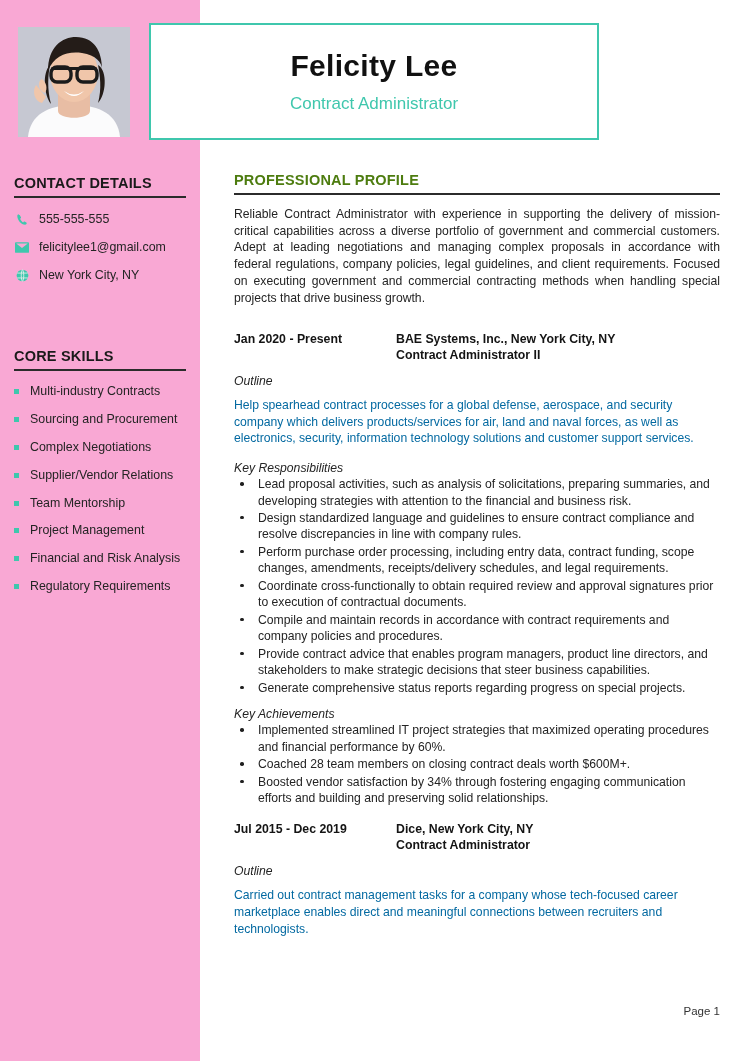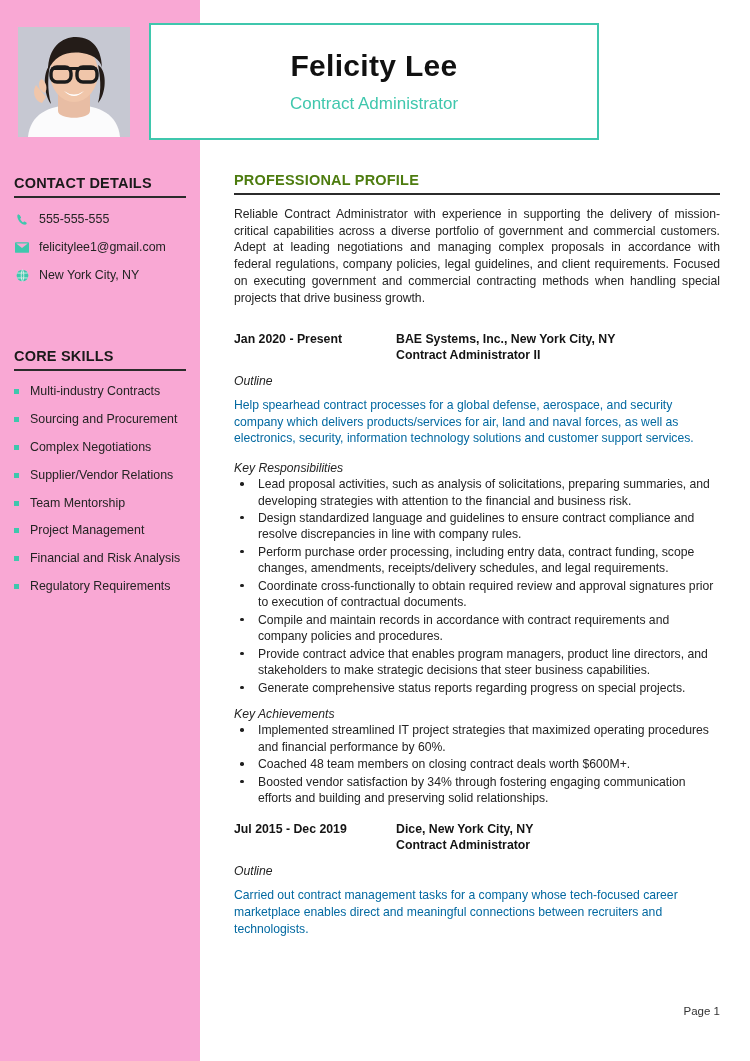--- a/index.html
+++ b/index.html
@@ -334,21 +334,21 @@
         <li>Perform purchase order processing, including entry data, contract funding, scope changes, amendments, receipts/delivery schedules, and legal requirements.</li>
         <li>Coordinate cross-functionally to obtain required review and approval signatures prior to execution of contractual documents.</li>
         <li>Compile and maintain records in accordance with contract requirements and company policies and procedures.</li>
         <li>Provide contract advice that enables program managers, product line directors, and stakeholders to make strategic decisions that steer business capabilities.</li>
         <li>Generate comprehensive status reports regarding progress on special projects.</li>
       </ul>
 
       <div class="sub-label tight">Key Achievements</div>
       <ul class="bullets">
         <li>Implemented streamlined IT project strategies that maximized operating procedures and financial performance by 60%.</li>
-        <li>Coached 48 team members on closing contract deals worth $600M+.</li>
+        <li>Coached 28 team members on closing contract deals worth $600M+.</li>
         <li>Boosted vendor satisfaction by 34% through fostering engaging communication efforts and building and preserving solid relationships.</li>
       </ul>
     </div>
 
     <div class="gap"></div>
 
     <div class="job">
       <div class="job-top">
         <div class="job-dates">Jul 2015 - Dec 2019</div>
         <div class="job-right">

